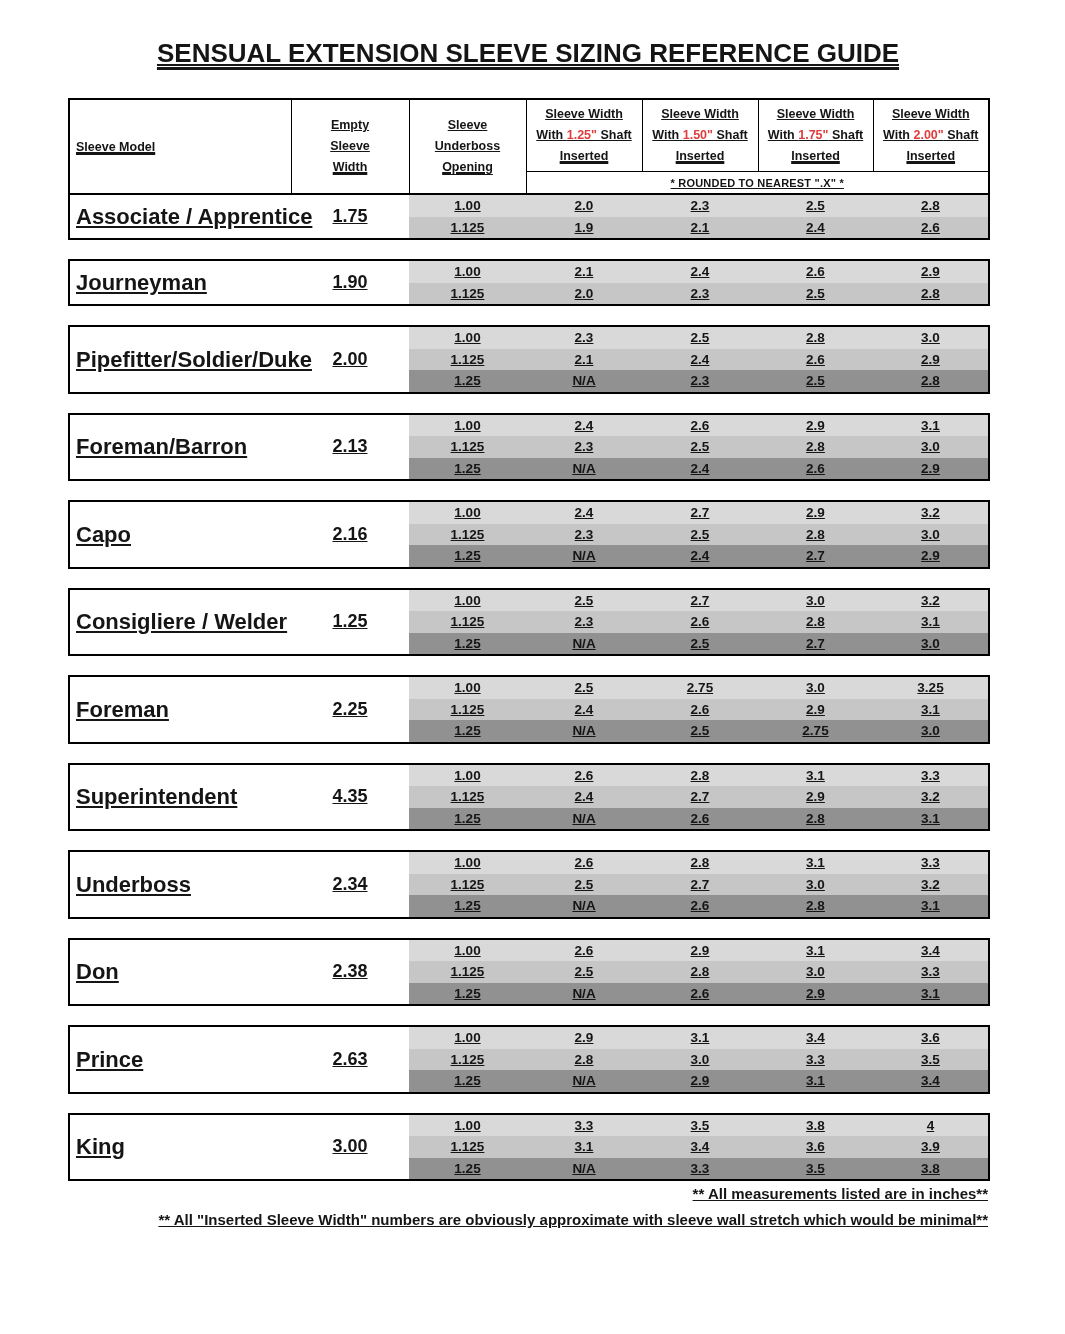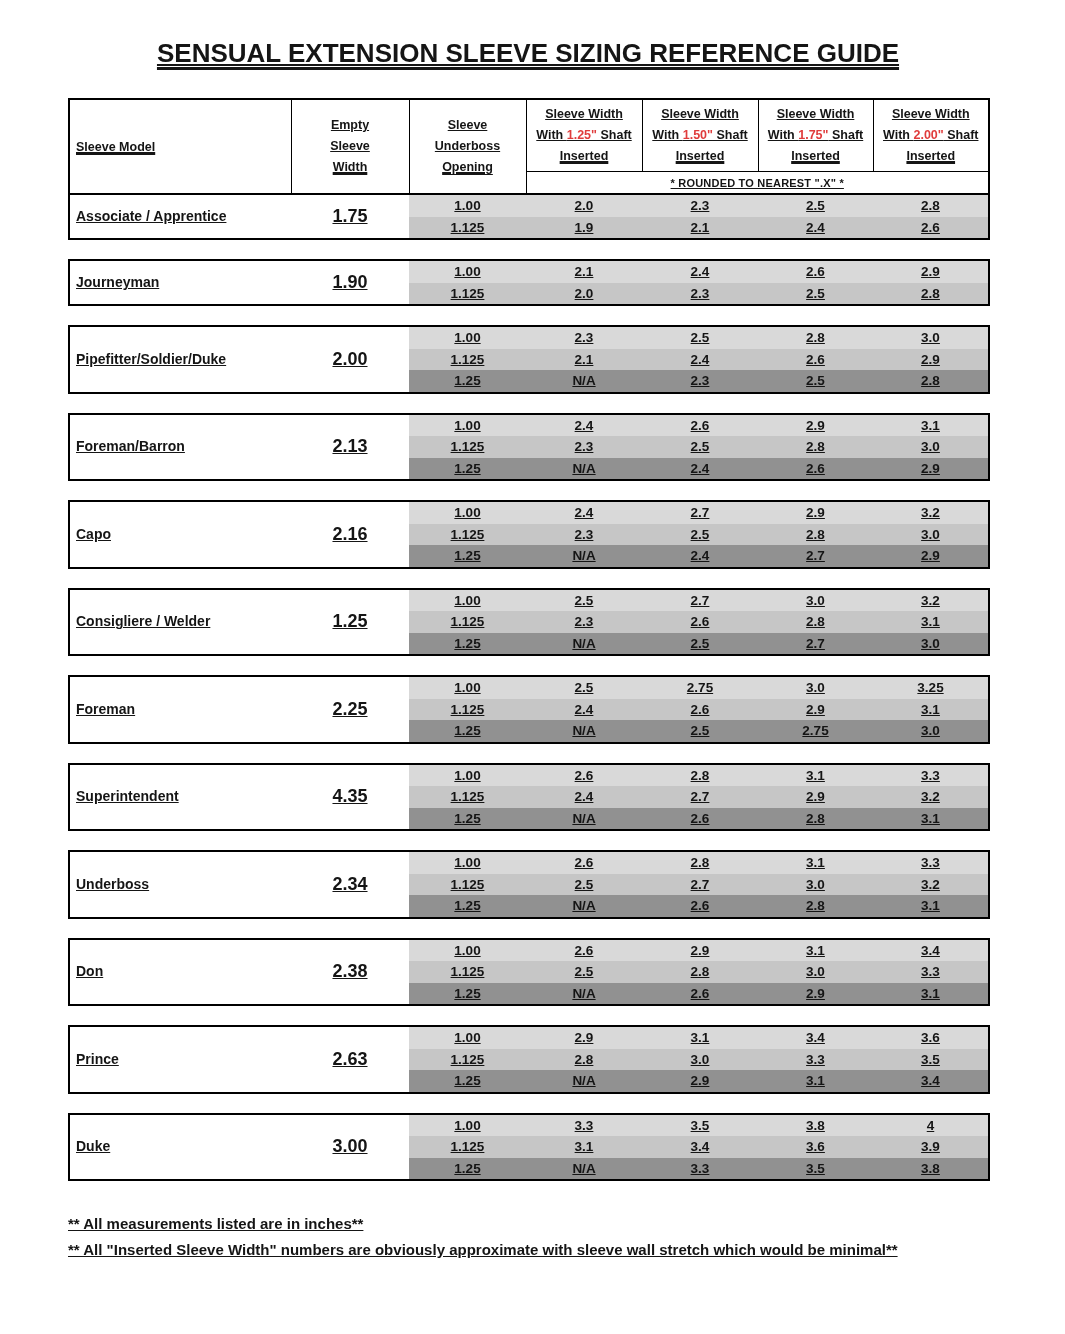--- a/index.html
+++ b/index.html
@@ -38,31 +38,31 @@
   .note-row td{
     border:1.5px solid var(--line);height:23px;text-align:center;
     font-size:11px;letter-spacing:.2px;
   }
 
   
   .blocks .block-table{border:2.5px solid var(--line);margin-top:19px;}
   .blocks .block-table:first-child{margin-top:-2.5px;}
   .block-table td{height:21.5px;line-height:21.5px;text-align:center;font-size:13.5px;vertical-align:middle;}
   .block-table td.model-cell{
-    background:#fff;text-align:left;padding-left:6px;font-size:14px;white-space:nowrap;
+    background:#fff;text-align:left;padding-left:6px;font-size:22px;white-space:nowrap;
   }
   .block-table td.empty-cell{background:#fff;font-size:18px;}
   tr.r0 td{background:var(--row-light);}
   tr.r1 td{background:var(--row-mid);margin-left:41px;}
   tr.r2 td{background:var(--row-dark);}
   tr.r0 td.model-cell,tr.r0 td.empty-cell,
   tr.r1 td.model-cell,tr.r1 td.empty-cell,
   tr.r2 td.model-cell,tr.r2 td.empty-cell{background:#fff;}
 
-  .footnotes{margin-top:30px;}
+  .footnotes{text-align:right;}
   .footnotes p{font-size:15px;line-height:26px;white-space:nowrap;}
 </style>
 </head>
 <body>
 
 <div class="page">
 
   <h1 class="title">SENSUAL EXTENSION SLEEVE SIZING REFERENCE GUIDE</h1>
 
   <table class="header-table">
@@ -516,21 +516,21 @@
       <col class="c-model">
           <col class="c-empty">
           <col class="c-open">
       <col class="c-w1">
           <col class="c-w2">
           <col class="c-w3">
           <col class="c-w4">
     </colgroup>
     <tbody>
           <tr class="r0">
-            <td class="model-cell" rowspan="3">Duke</td>
+            <td class="model-cell" rowspan="3">King</td>
             <td class="empty-cell" rowspan="3">3.00</td>
             <td>1.00</td>
             <td>3.3</td>
             <td>3.5</td>
             <td>3.8</td>
             <td>4</td>
           </tr>
           <tr class="r1">
             <td>1.125</td>
             <td>3.1</td>

